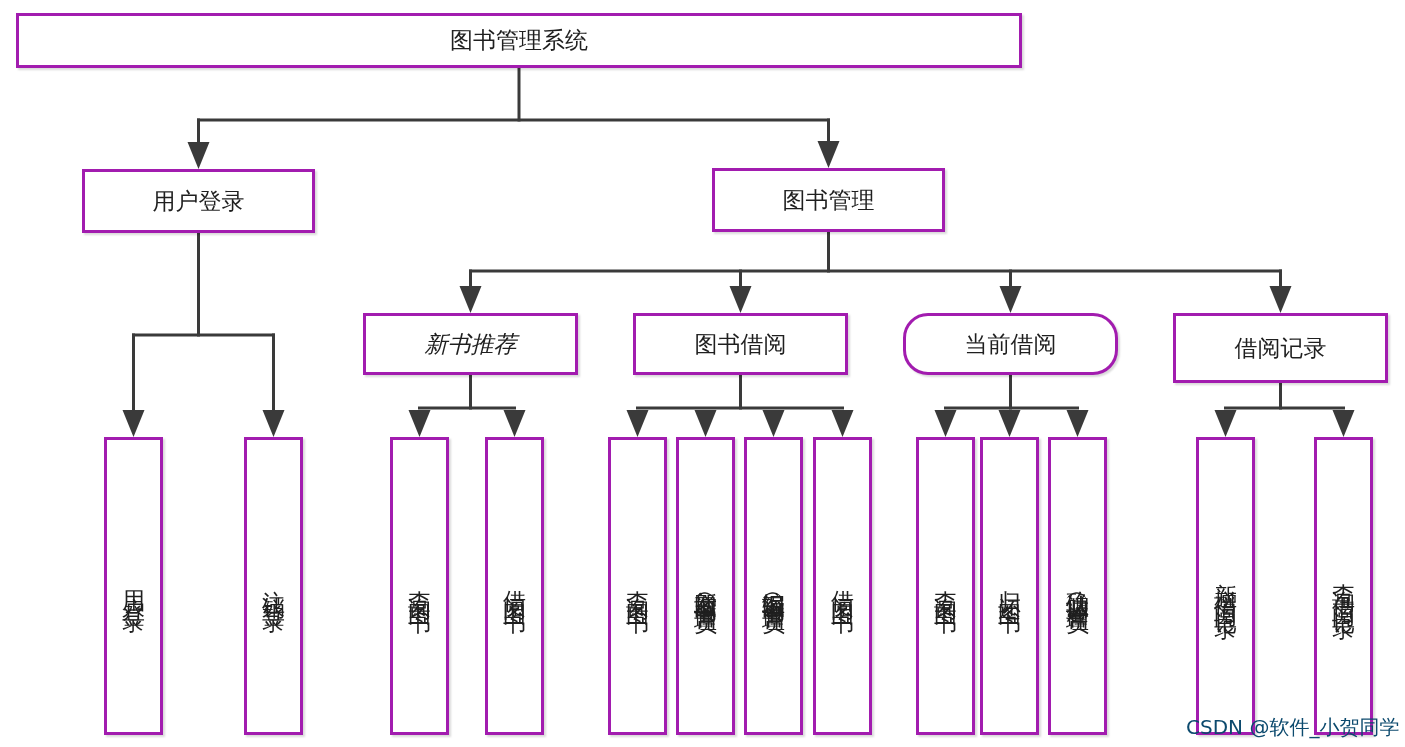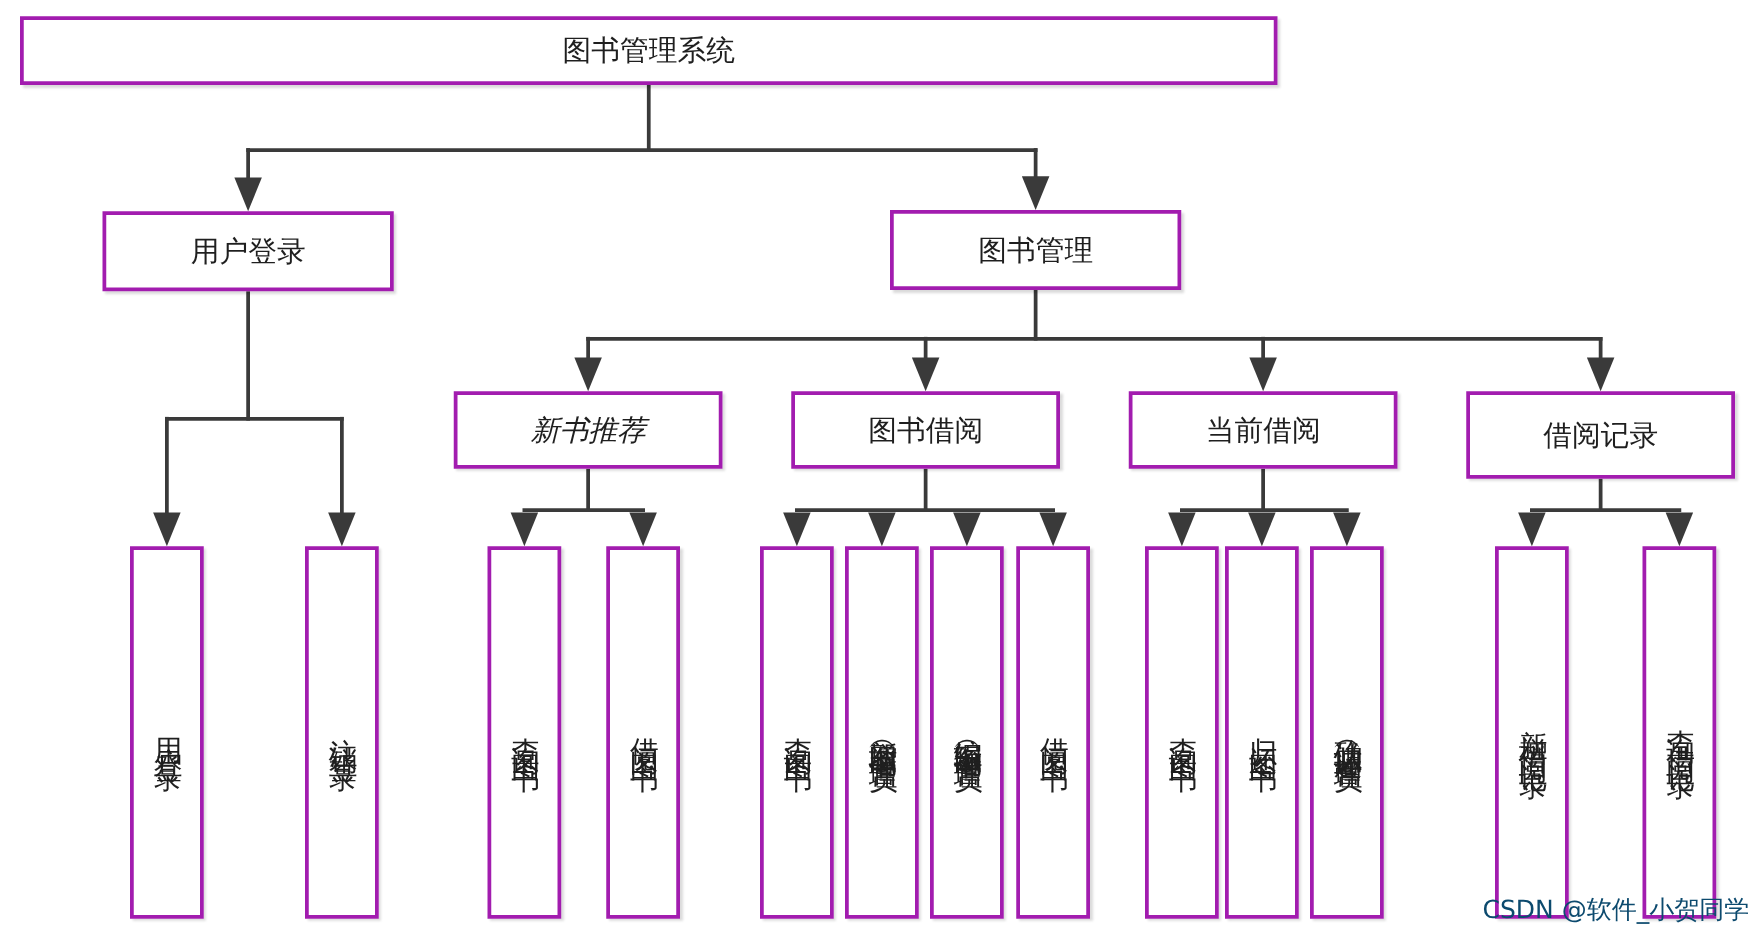--- a/index.html
+++ b/index.html
@@ -39,21 +39,21 @@
     text-orientation: mixed;
     letter-spacing: 7px;
     line-height: 1;
   }
   
   .n-root            { left: 16px;   top: 13px;  width: 1006px; height: 55px; }
   .n-user-login      { left: 82px;   top: 169px; width: 233px;  height: 64px; }
   .n-book-mgmt       { left: 712px;  top: 168px; width: 233px;  height: 64px; }
   .n-new-books       { left: 363px;  top: 313px; width: 215px;  height: 62px; font-style: italic; }
   .n-book-borrow     { left: 633px;  top: 313px; width: 215px;  height: 62px; }
-  .n-current-borrow  { left: 903px;  top: 313px; width: 215px;  height: 62px; }
+  .n-current-borrow  { left: 903px;  top: 313px; width: 215px;  height: 62px; border-radius: 25px; }
   .n-borrow-records  { left: 1173px; top: 313px; width: 215px;  height: 70px; }
   .leaf { top: 437px; width: 59px; height: 298px; }
   .n-leaf-user-login     { left: 104px;  }
   .n-leaf-logout         { left: 244px;  }
   .n-leaf-query-new      { left: 390px;  }
   .n-leaf-borrow-new     { left: 485px;  }
   .n-leaf-query-borrow   { left: 608px;  }
   .n-leaf-add-book       { left: 676px;  }
   .n-leaf-edit-book      { left: 744px;  }
   .n-leaf-borrow-book    { left: 813px;  }

